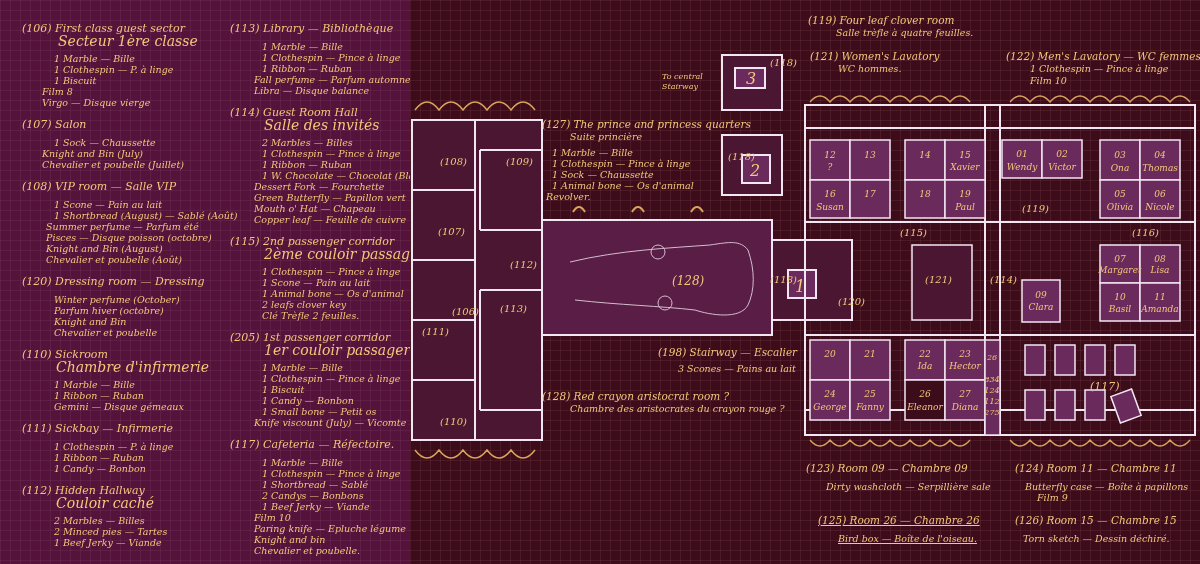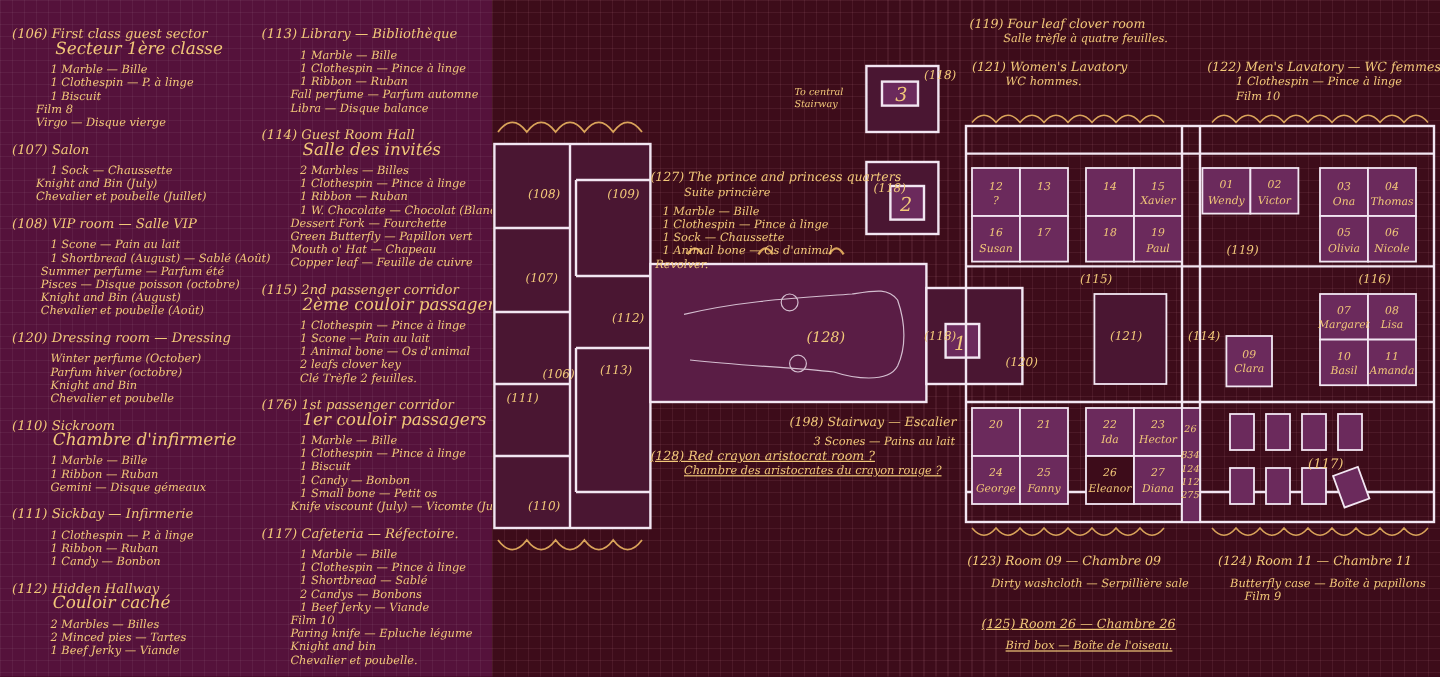--- a/index.html
+++ b/index.html
@@ -6,21 +6,21 @@
   body{width:1200px;height:564px;overflow:hidden;background:#3a0a1e;font-family:"DejaVu Serif",serif;position:relative;}
   .hw{color:#f2c879;font-style:italic;font-family:"DejaVu Serif",serif;}
   #notes{position:absolute;left:0;top:0;width:410px;height:564px;
     background-color:#55123b;
     background-image:linear-gradient(rgba(255,255,255,0.05) 1px,transparent 1px),linear-gradient(90deg,rgba(255,255,255,0.05) 1px,transparent 1px);
     background-size:10px 10px;}
   #plan{position:absolute;left:410px;top:0;width:790px;height:564px;
     background-color:#3d0c1a;
     background-image:linear-gradient(rgba(255,180,200,0.08) 1px,transparent 1px),linear-gradient(90deg,rgba(255,180,200,0.08) 1px,transparent 1px);
     background-size:10px 10px;}
-  .col{position:absolute;top:0;}
+  .col{position:absolute;top:0;margin-left:12px;}
   .sec{margin-bottom:10px;}
   .sec-title{font-size:11px;line-height:13px;white-space:nowrap;}
   .sec-sub{font-size:14px;line-height:12px;padding-left:34px;white-space:nowrap;}
   .items{margin-top:6px;padding-left:32px;}
   .item{font-size:9.5px;line-height:11px;white-space:nowrap;}
   .note{position:absolute;}
   .note .t{font-size:10.5px;line-height:13px;white-space:nowrap;}
   .note .s{font-size:9.5px;line-height:12px;padding-left:28px;white-space:nowrap;}
   svg text{font-family:"DejaVu Serif",serif;font-style:italic;}
 </style>
@@ -126,21 +126,21 @@
       <div class="sec-sub">2ème couloir passagers</div>
       <div class="items">
         <div class="item">1  Clothespin — Pince à linge</div>
         <div class="item">1  Scone — Pain au lait</div>
         <div class="item">1  Animal bone — Os d'animal</div>
         <div class="item">2 leafs clover key</div>
         <div class="item">Clé Trèfle 2 feuilles.</div>
       </div>
     </div>
     <div class="sec">
-      <div class="sec-title">(<span>176</span>) <span>1st passenger corridor</span></div>
+      <div class="sec-title">(<span>205</span>) <span>1st passenger corridor</span></div>
       <div class="sec-sub">1er couloir passagers</div>
       <div class="items">
         <div class="item">1  Marble — Bille</div>
         <div class="item">1  Clothespin — Pince à linge</div>
         <div class="item">1  Biscuit</div>
         <div class="item">1  Candy — Bonbon</div>
         <div class="item">1  Small bone — Petit os</div>
         <div class="item" style="margin-left:-8px">Knife viscount (July) — Vicomte (Juillet)</div>
       </div>
     </div>
@@ -360,43 +360,47 @@
   </div>
   <div class="note hw" style="left:400px;top:50px;">
     <div class="t">(121) Women's Lavatory</div>
     <div class="s">WC hommes.</div>
   </div>
   <div class="note hw" style="left:596px;top:50px;">
     <div class="t">(122) Men's Lavatory — WC femmes</div>
     <div class="s" style="padding-left:24px">1 Clothespin — Pince à linge</div>
     <div class="s" style="padding-left:24px">Film 10</div>
   </div>
-  <div class="note hw" style="left:132px;top:142px;">
+  <div class="note hw" style="left:132px;top:118px;">
     <div class="t">(127) The prince and princess quarters</div>
     <div class="s">Suite princière</div>
     <div class="item" style="padding-left:10px;margin-top:4px;">1  Marble — Bille</div>
     <div class="item" style="padding-left:10px;">1  Clothespin — Pince à linge</div>
     <div class="item" style="padding-left:10px;">1  Sock — Chaussette</div>
     <div class="item" style="padding-left:10px;">1  Animal bone — Os d'animal</div>
     <div class="item" style="padding-left:4px;">Revolver.</div>
   </div>
   <div class="note hw" style="left:248px;top:346px;">
     <div class="t">(198) Stairway — Escalier</div>
     <div class="s" style="padding-left:20px;margin-top:4px;">3  Scones — Pains au lait</div>
   </div>
-  <div class="note hw" style="left:132px;top:374px;text-decoration:underline;">
+  <div class="note hw" style="left:132px;top:390px;">
     <div class="t">(128) Red crayon aristocrat room ?</div>
     <div class="s">Chambre des aristocrates du crayon rouge ?</div>
   </div>
   <div class="note hw" style="left:396px;top:462px;">
     <div class="t">(123) Room 09 — Chambre 09</div>
     <div class="s" style="margin-top:6px;padding-left:20px;">Dirty washcloth — Serpillière sale</div>
   </div>
   <div class="note hw" style="left:605px;top:462px;">
     <div class="t">(124) Room 11 — Chambre 11</div>
     <div class="s" style="margin-top:6px;padding-left:10px;">Butterfly case — Boîte à papillons</div>
     <div class="s" style="padding-left:22px;line-height:9px;">Film 9</div>
   </div>
   <div class="note hw" style="left:408px;top:514px;text-decoration:underline;">
     <div class="t">(125) Room 26 — Chambre 26</div>
     <div class="s" style="margin-top:6px;padding-left:20px;">Bird box — Boîte de l'oiseau.</div>
   </div>
+  <div class="note hw" style="left:605px;top:514px;">
+    <div class="t">(126) Room 15 — Chambre 15</div>
+    <div class="s" style="margin-top:6px;padding-left:8px;">Torn sketch — Dessin déchiré.</div>
+  </div>
 </div>
 
 </body></html>

